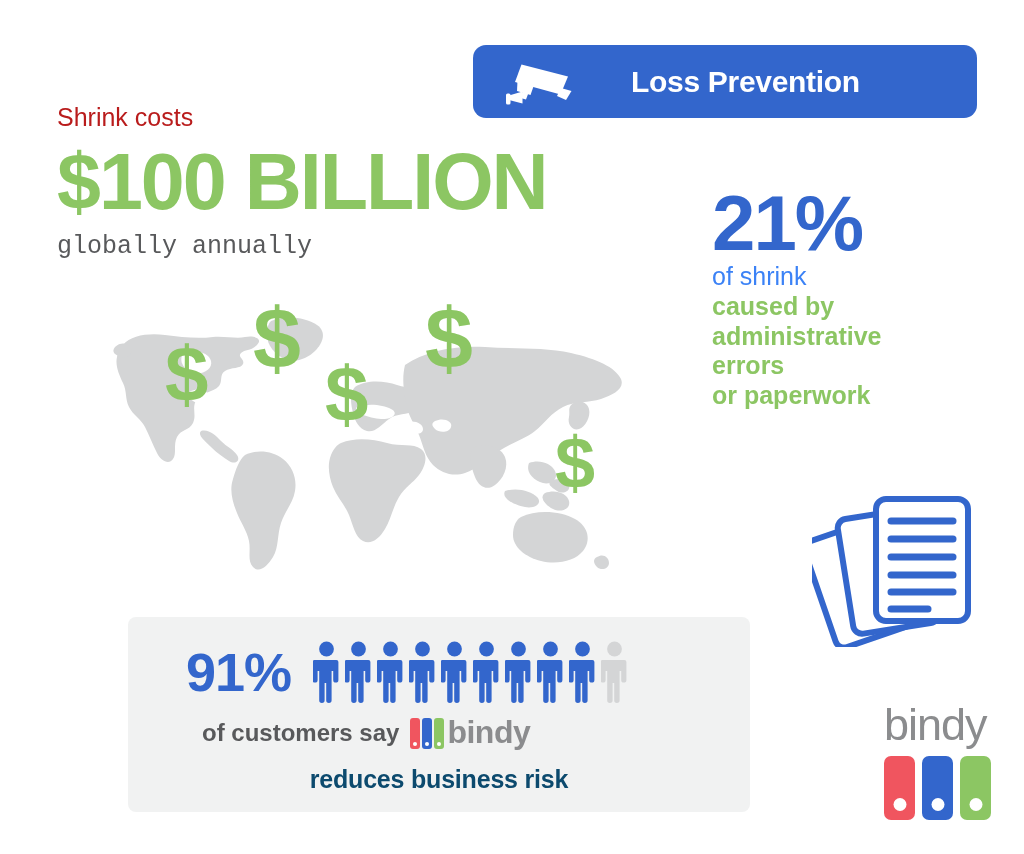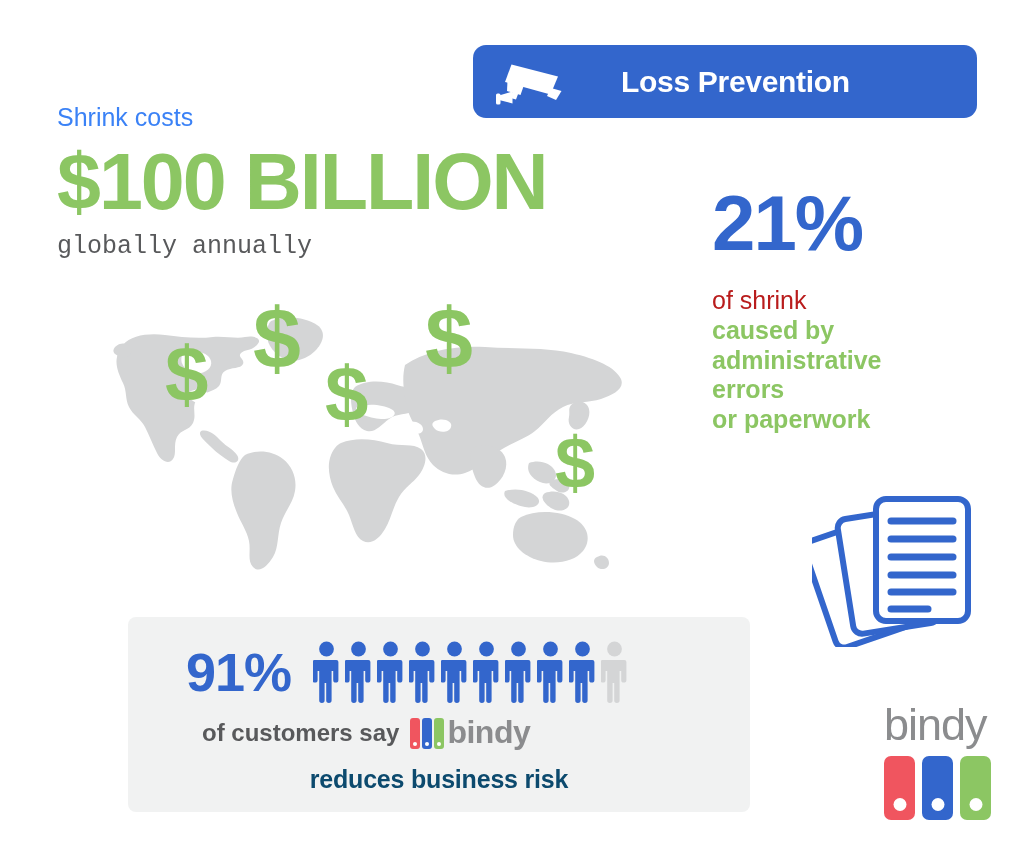--- a/index.html
+++ b/index.html
@@ -22,21 +22,21 @@
     position: absolute;
     left: 473px;
     top: 45px;
     width: 504px;
     height: 73px;
     background: #3366cc;
     border-radius: 13px;
     display: flex;
     align-items: center;
     box-sizing: border-box;
-    padding-left: 22px;
+    padding-left: 32px;
   }
   #loss-prevention-banner .cam-wrap {
     width: 74px;
     height: 48px;
     flex: 0 0 auto;
     display: flex;
     align-items: center;
     justify-content: center;
   }
   #loss-prevention-banner .banner-title {
@@ -50,21 +50,21 @@
 
   
   #shrink-headline {
     position: absolute;
     left: 57px;
     top: 104px;
     width: 620px;
   }
   #shrink-headline .kicker {
     font-size: 25px;
-    color: #3b82f6;
+    color: #b91c1c;
     line-height: 1.1;
   }
   #shrink-headline .big-amount {
     font-size: 79px;
     line-height: 1.0;
     font-weight: bold;
     color: #8cc663;
     letter-spacing: -2px;
     margin-top: 10px;
   }
@@ -103,22 +103,22 @@
   }
   #shrink-cause-stat .pct {
     font-size: 78px;
     font-weight: bold;
     color: #3366cc;
     line-height: 0.95;
     letter-spacing: -2px;
   }
   #shrink-cause-stat .of-shrink {
     font-size: 25px;
-    color: #b91c1c;
-    margin-top: 26px;
+    color: #3b82f6;
+    margin-top: 2px;
     line-height: 1.12;
   }
   #shrink-cause-stat .cause {
     font-size: 25px;
     font-weight: bold;
     color: #8cc663;
     line-height: 1.18;
     margin-top: 2px;
   }
 

